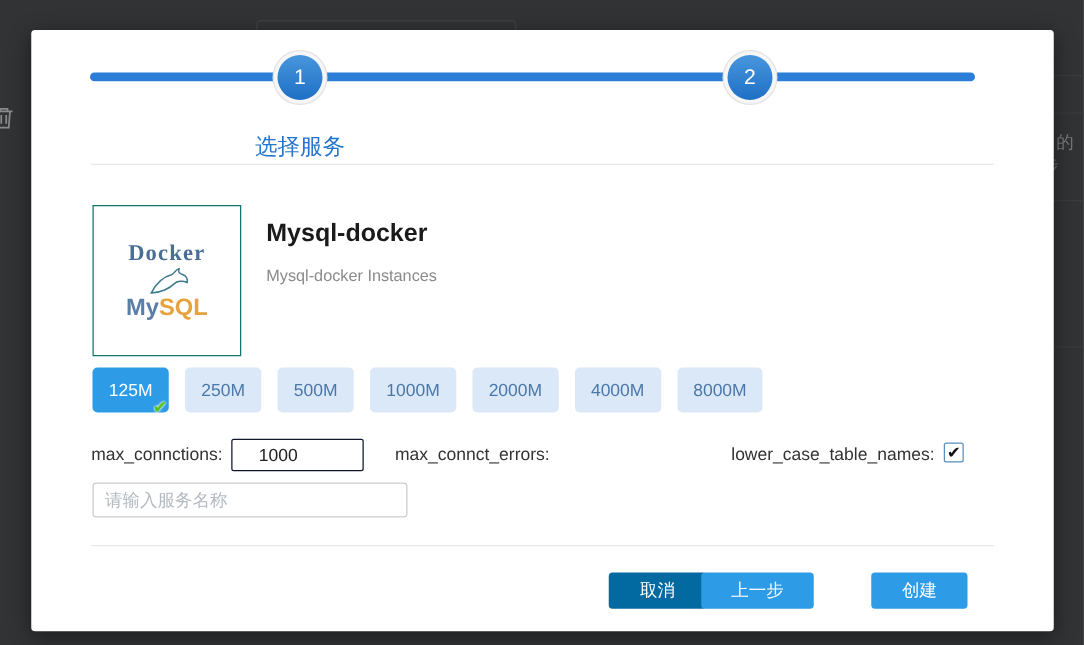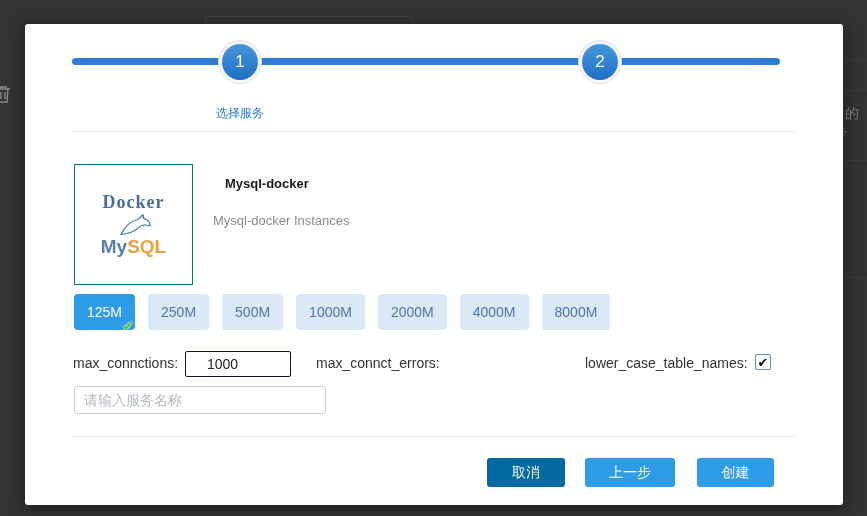--- a/index.html
+++ b/index.html
@@ -23,35 +23,35 @@
   .stepper-line { position:absolute; left:47px; top:34px; width:708px; height:7px;
                   background:#2c7dd8; border-radius:4px; z-index:1; }
   .step-node { position:absolute; top:16px; width:44px; height:44px; border-radius:50%;
                background:#f6f6f6; border:1px solid #e3e3e3; z-index:2;
                display:flex; align-items:center; justify-content:center; }
   .step-node .bubble { width:36px; height:36px; border-radius:50%;
                background:linear-gradient(#4796dc,#1f6fc6); color:#fff; font-size:17px;
                display:flex; align-items:center; justify-content:center; }
   .node-1 { left:193px; } .node-2 { left:553px; }
   .step-label { position:absolute; top:81px; width:120px; text-align:center;
-                color:#2476cc; font-size:12px; z-index:2; }
+                color:#2476cc; font-size:18px; z-index:2; }
   .label-1 { left:155px; } .label-2 { left:515px; }
 
   .hr { position:absolute; left:48px; width:722px; height:0; border-top:1px solid #e8e8e8; }
   .hr1 { top:107px; } .hr2 { top:412px; }
 
   
   .logo-box { position:absolute; left:49px; top:140px; width:119px; height:121px;
               border:1px solid #0f766e; background:#fff; text-align:center; }
   .logo-docker { margin-top:27px; font-family:"Liberation Serif","DejaVu Serif",serif;
                  font-weight:bold; font-size:18px; color:#4a6e96; letter-spacing:1px; }
   .logo-dolphin { height:24px; margin-top:1px; }
   .logo-mysql { font-size:19px; font-weight:bold; margin-top:-2px; }
   .logo-mysql .my { color:#5a7fa6; } .logo-mysql .sql { color:#e6a23c; }
-  .svc-title { position:absolute; left:188px; top:152px; font-size:13px; font-weight:bold; color:#1a1a1a;margin-left:12px; }
+  .svc-title { position:absolute; left:188px; top:152px; font-size:20px; font-weight:bold; color:#1a1a1a; }
   .svc-sub   { position:absolute; left:188px; top:189px; font-size:13px; color:#8a8a8a; }
 
   
   .mem-row { position:absolute; left:49px; top:270px; display:flex; gap:13px; }
   .mem-btn { position:relative; height:36px; padding:0 13px; min-width:54px;
              display:flex; align-items:center; justify-content:center;
              background:#dbe8f7; color:#4a78ab; font-size:14px; border-radius:4px; cursor:pointer; }
   .mem-btn.selected { background:#2e9be6; color:#fff; }
   .mem-check { position:absolute; right:1px; bottom:-4px; color:#52c41a; font-size:14px;
                font-weight:bold; text-shadow:0 0 2px #fff,0 0 2px #fff; }
@@ -70,21 +70,21 @@
   .name-input { position:absolute; left:49px; top:362px; width:252px; height:28px;
                 border:1px solid #ccc; border-radius:3px; font-size:14px; padding:0 9px;
                 color:#7f1d1d; outline:none; }
   .name-input::placeholder { color:#b4bac2; }
 
   
   .btn { position:absolute; top:434px; height:29px; border:none; border-radius:3px;
          color:#fff; font-size:14px; cursor:pointer;
          display:flex; align-items:center; justify-content:center; }
   .btn-cancel { left:462px; width:78px; background:#0369a1; }
-  .btn-prev   { left:560px; width:90px; background:#2e9be6; }
+  .btn-prev   { left:536px; width:90px; background:#2e9be6; }
   .btn-create { left:672px; width:77px; background:#2e9be6; }
 </style>
 </head>
 <body>
 
 <div class="screen">
 
   <div class="bg-line" style="top:60px"></div>
   <div class="bg-line" style="top:90px"></div>
   <div class="bg-line" style="top:160px"></div>

